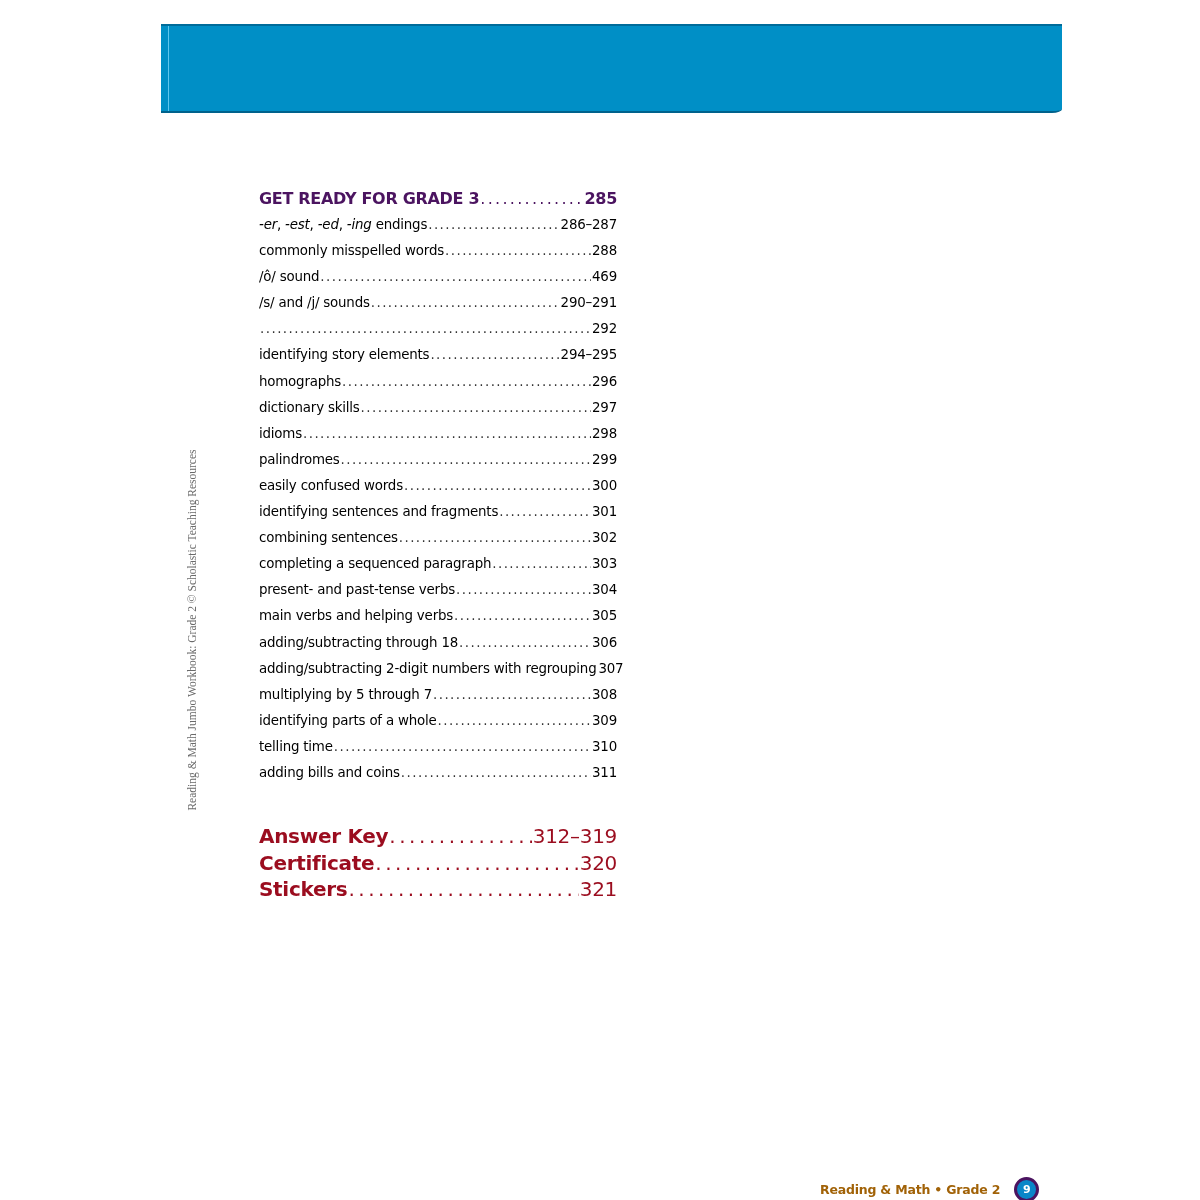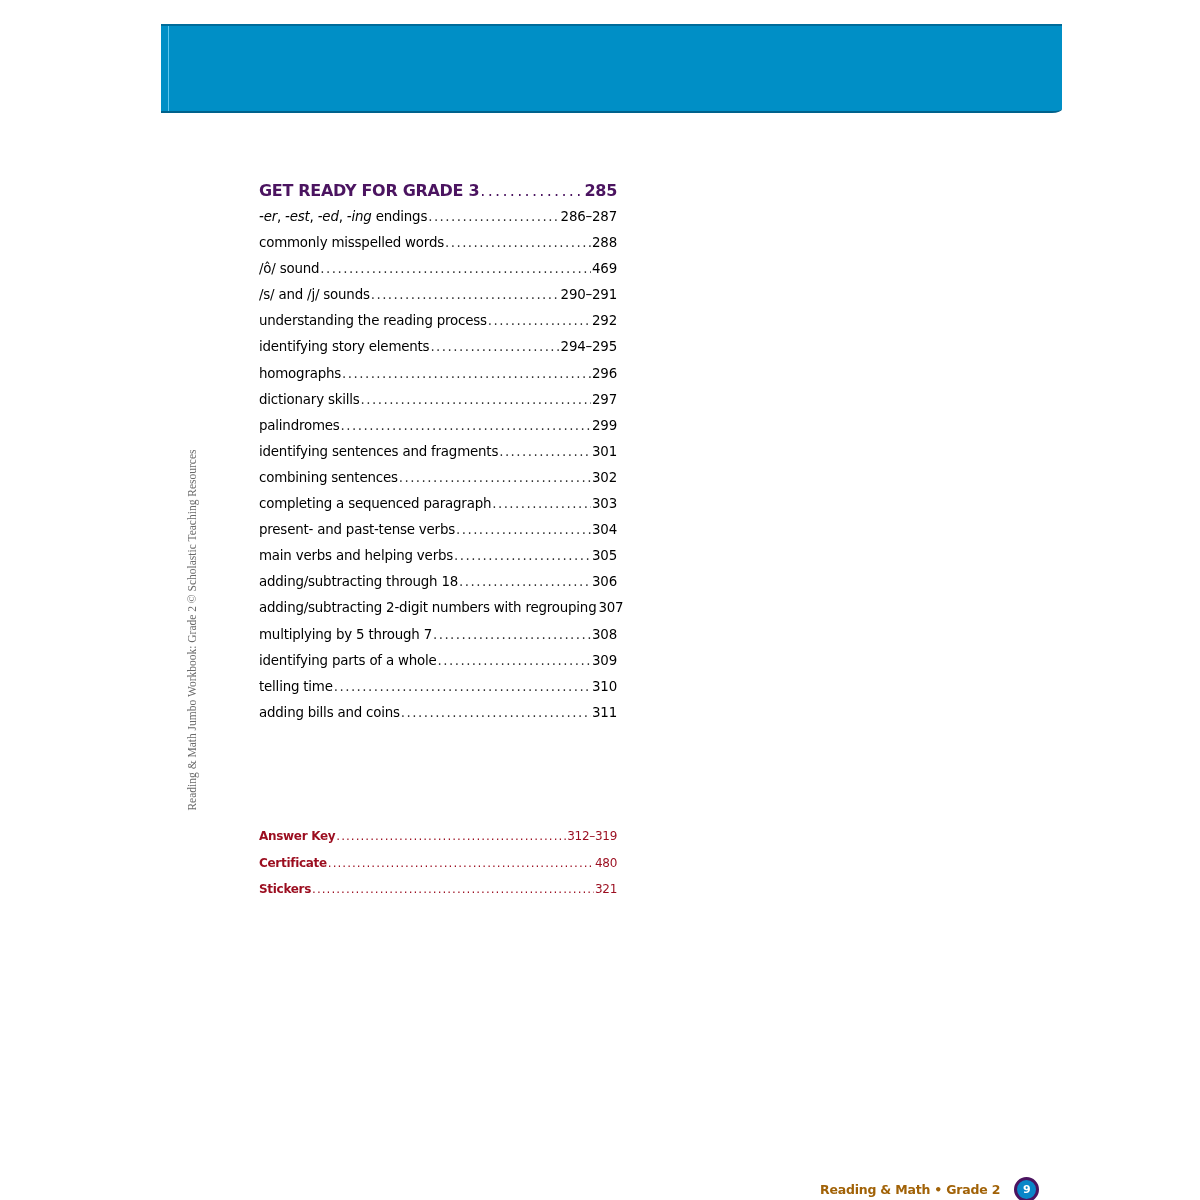--- a/index.html
+++ b/index.html
@@ -14,42 +14,42 @@
     }
     .header-bar .hl {
       position: absolute; left: 7px; top: 0; bottom: 0; width: 1px; background: #5ec6ee;
     }
     .spine {
       position: absolute; left: 192px; top: 630px; width: 400px; height: 14px;
       transform: translate(-50%, -50%) rotate(-90deg); transform-origin: center center;
       font-family: "Liberation Serif", serif; font-size: 11.5px; color: #6a6a6a;
       white-space: nowrap; text-align: center; line-height: 14px;
     }
-    .toc { position: absolute; left: 259px; top: 178px; width: 358px; }
+    .toc { position: absolute; left: 259px; top: 186px; width: 358px; }
     .row {
       display: flex; align-items: baseline; height: 26.1px; line-height: 26px;
       font-size: 13.4px; color: #000000; letter-spacing: -0.2px;
     }
     .row .label { white-space: nowrap; }
     .row .dots {
       flex: 1; overflow: hidden; white-space: nowrap; margin: 0 1px; color: #333;
       letter-spacing: 1.6px;
     }
     .row .dots::before {
       content: ". . . . . . . . . . . . . . . . . . . . . . . . . . . . . . . . . . . . . . . . . . . . . . . . . . . . . . . . . . . . . . . . . . . . . . . . . . . . . . .";
       letter-spacing: -1.4px;
     }
     .row .page { white-space: nowrap; text-align: center; }
     .row.section {
       font-size: 16px; font-weight: bold; color: #4b1460; height: 26px; letter-spacing: -0.3px;
     }
     .row.section .dots { color: #4b1460; font-weight: normal; }
     .extras { position: absolute; left: 259px; top: 823px; width: 358px; }
     .row.extra {
-      font-size: 12px; font-weight: bold; color: #9b0d1f; height: 26.6px; letter-spacing: -0.3px;
+      font-size: 20px; font-weight: bold; color: #9b0d1f; height: 26.6px; letter-spacing: -0.3px;
     }
     .row.extra .dots { color: #9b0d1f; font-weight: normal; }
     .row.extra .page { font-weight: normal; }
     .footer {
       position: absolute; left: 820px; top: 1176px; height: 26px; display: flex; align-items: center;
     }
     .footer-text { font-size: 12.5px; font-weight: bold; color: #a16207; letter-spacing: -0.2px; }
     .page-badge {
       margin-left: 14px; width: 25px; height: 25px; border-radius: 50%; background: #0a86c8;
       border: 3px solid #4b1460; box-sizing: border-box; color: #fff; font-size: 11px; font-weight: bold;
@@ -86,43 +86,52 @@
         <span class="label">/ô/ sound</span>
         <span class="dots"></span>
         <span class="page">469</span>
       </div>
       <div class="row entry">
         <span class="label">/s/ and /j/ sounds</span>
         <span class="dots"></span>
         <span class="page">290–291</span>
       </div>
       <div class="row entry">
-        <span class="label">understanding the reading process</span>
         <span class="dots"></span>
         <span class="page">292</span>
       </div>
       <div class="row entry">
         <span class="label">identifying story elements</span>
         <span class="dots"></span>
         <span class="page">294–295</span>
       </div>
       <div class="row entry">
         <span class="label">homographs</span>
         <span class="dots"></span>
         <span class="page">296</span>
       </div>
       <div class="row entry">
         <span class="label">dictionary skills</span>
         <span class="dots"></span>
         <span class="page">297</span>
       </div>
       <div class="row entry">
+        <span class="label">idioms</span>
+        <span class="dots"></span>
+        <span class="page">298</span>
+      </div>
+      <div class="row entry">
         <span class="label">palindromes</span>
         <span class="dots"></span>
         <span class="page">299</span>
+      </div>
+      <div class="row entry">
+        <span class="label">easily confused words</span>
+        <span class="dots"></span>
+        <span class="page">300</span>
       </div>
       <div class="row entry">
         <span class="label">identifying sentences and fragments</span>
         <span class="dots"></span>
         <span class="page">301</span>
       </div>
       <div class="row entry">
         <span class="label">combining sentences</span>
         <span class="dots"></span>
         <span class="page">302</span>
@@ -177,21 +186,21 @@
 
 <div class="extras" id="extras">
     <div class="row extra">
       <span class="label">Answer Key</span>
       <span class="dots"></span>
       <span class="page">312–319</span>
     </div>
     <div class="row extra">
       <span class="label">Certificate</span>
       <span class="dots"></span>
-      <span class="page">480</span>
+      <span class="page">320</span>
     </div>
     <div class="row extra">
       <span class="label">Stickers</span>
       <span class="dots"></span>
       <span class="page">321</span>
     </div>
   </div>
 
 <div class="footer">
   <span class="footer-text">Reading &amp; Math • Grade 2</span>

